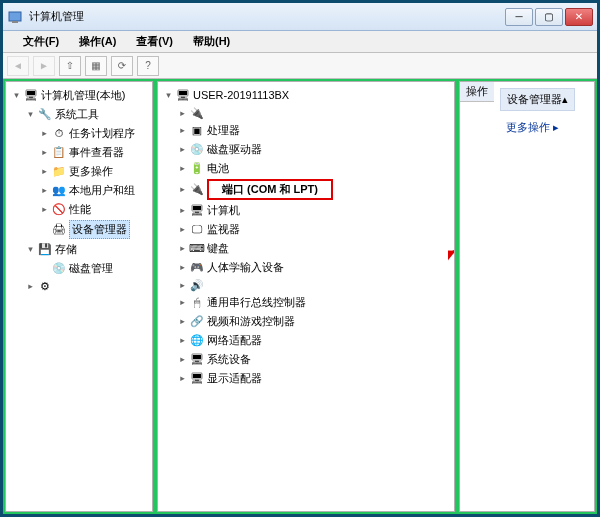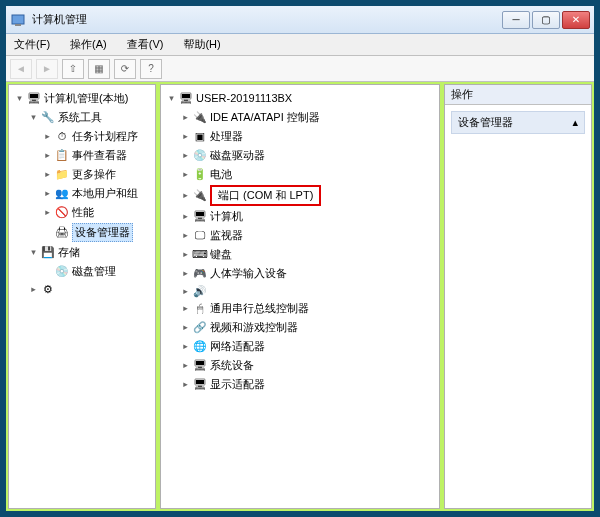--- a/index.html
+++ b/index.html
@@ -1,47 +1,47 @@
 <!DOCTYPE html>
 <html><head>
 <meta charset="utf-8">
 <style>
 * { margin: 0; padding: 0; box-sizing: border-box; font-family: "Microsoft YaHei", "SimSun", sans-serif; font-size: 11px; }
 body { background: #d0d0d0; width: 600px; height: 517px; overflow: hidden; }
-.window { width: 600px; height: 517px; background: #bef264; border: 6px solid #0c4a6e; display: flex; flex-direction: column; }
+.window { width: 600px; height: 517px; background: #22c55e; border: 3px solid #0c4a6e; display: flex; flex-direction: column; }
 .titlebar { height: 28px; background: linear-gradient(#eaf2fb, #d5e4f5); display: flex; align-items: center; padding: 0 4px; border-bottom: 1px solid #9bb6d4; }
 .titlebar .sysicon { width: 16px; height: 16px; margin-right: 6px; }
 .titlebar .title { flex: 1; color: #000; }
 .winbtns { display: flex; gap: 2px; }
 .winbtn { width: 28px; height: 18px; border: 1px solid #8a9fbc; background: linear-gradient(#f5f8fc,#dce7f3); border-radius: 2px; display: flex; align-items: center; justify-content: center; cursor: pointer; font-size: 10px; }
 .winbtn.close { background: linear-gradient(#f08080,#d04040); border-color: #a03030; color: #fff; }
-.menubar { height: 22px; background: #f0f0f0; border-bottom: 1px solid #c0c0c0; display: flex; align-items: center; padding: 0 4px; gap: 12px; }
+.menubar { height: 22px; background: #f0f0f0; border-bottom: 1px solid #c0c0c0; display: flex; align-items: center; padding: 0 16px; gap: 12px; font-weight: bold; }
 .menuitem { cursor: pointer; padding: 2px 4px; }
 .toolbar { height: 26px; background: #f7f7f7; border-bottom: 1px solid #c0c0c0; display: flex; align-items: center; padding: 0 4px; gap: 4px; }
 .tbtn { width: 22px; height: 20px; border: 1px solid #c0c0c0; background: #fafafa; display: flex; align-items: center; justify-content: center; cursor: pointer; color: #666; font-size: 10px; }
 .tbtn.disabled { opacity: .4; cursor: default; }
 .content { flex: 1; display: flex; min-height: 0; }
 .pane { background: #fff; border: 1px solid #b0b0b0; margin: 2px; overflow: auto; }
 .left { width: 148px; }
 .mid { flex: 1; }
-.right { width: 148px; display: flex; flex-direction: column; }
+.right { width: 136px; display: flex; flex-direction: row; }
 .right-hdr { height: 20px; background: #e8eef8; border-bottom: 1px solid #c0c0c0; display: flex; align-items: center; padding: 0 6px; font-weight: normal; }
 .actions { padding: 6px; }
 .act-title { background: #e4ecf7; padding: 3px 6px; border: 1px solid #c8d5e8; display: flex; justify-content: space-between; align-items: center; margin-bottom: 6px; }
 .act-link { padding: 3px 6px; color: #003399; cursor: pointer; }
 .tree { padding: 4px 2px; }
 .tree ul { list-style: none; padding-left: 14px; }
 .tree li { white-space: nowrap; line-height: 17px; display: block; }
 .row { display: flex; align-items: center; gap: 3px; cursor: pointer; padding: 1px 2px; }
 .expander { width: 9px; height: 9px; display: inline-flex; align-items: center; justify-content: center; color: #666; font-size: 9px; cursor: pointer; }
 .expander.none { visibility: hidden; }
 .ticon { width: 14px; height: 14px; display: inline-flex; align-items: center; justify-content: center; font-size: 11px; flex-shrink: 0; }
 .label { color: #000; }
 .selected { background: #cde6ff; border: 1px dotted #6a9ed8; padding: 0 2px; }
-.highlight { border: 2px solid #e00000; padding: 0 6px; }
+.highlight { border: 2px solid #e00000; padding: 0 13px; font-weight: bold; }
 .arrow-svg { position: absolute; left: 290px; top: 110px; pointer-events: none; }
 .mid { position: relative; }
 </style>
 </head>
 <body>
 
 <div class="window">
   <div class="titlebar">
     <span class="sysicon">
       <svg width="16" height="16">
@@ -170,21 +170,20 @@
             <div class="row">
               <span class="expander">▾</span>
               <span class="ticon">🖥</span>
               <span class="label">USER-20191113BX</span>
             </div>
             <ul>
               <li>
                   <div class="row">
                     <span class="expander">▸</span>
                     <span class="ticon">🔌</span>
-                    <span class="label">IDE ATA/ATAPI 控制器</span>
                   </div>
                 </li>
               <li>
                   <div class="row">
                     <span class="expander">▸</span>
                     <span class="ticon">▣</span>
                     <span class="label">处理器</span>
                   </div>
                 </li>
               <li>
@@ -291,16 +290,20 @@
       </svg>
     </div>
 
     <div class="pane right">
       <div class="right-hdr">操作</div>
       <div class="actions">
         <div class="act-title">
           <span>设备管理器</span>
           <span>▴</span>
         </div>
+        <div class="act-link">
+          <span>更多操作</span>
+          <span> ▸</span>
+        </div>
       </div>
     </div>
   </div>
 </div>
 
 </body></html>

